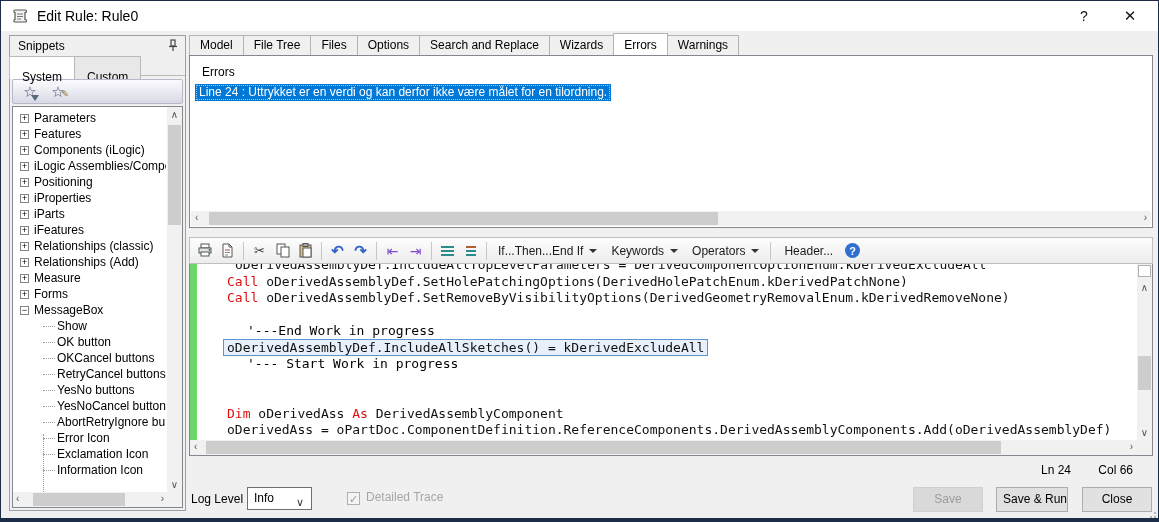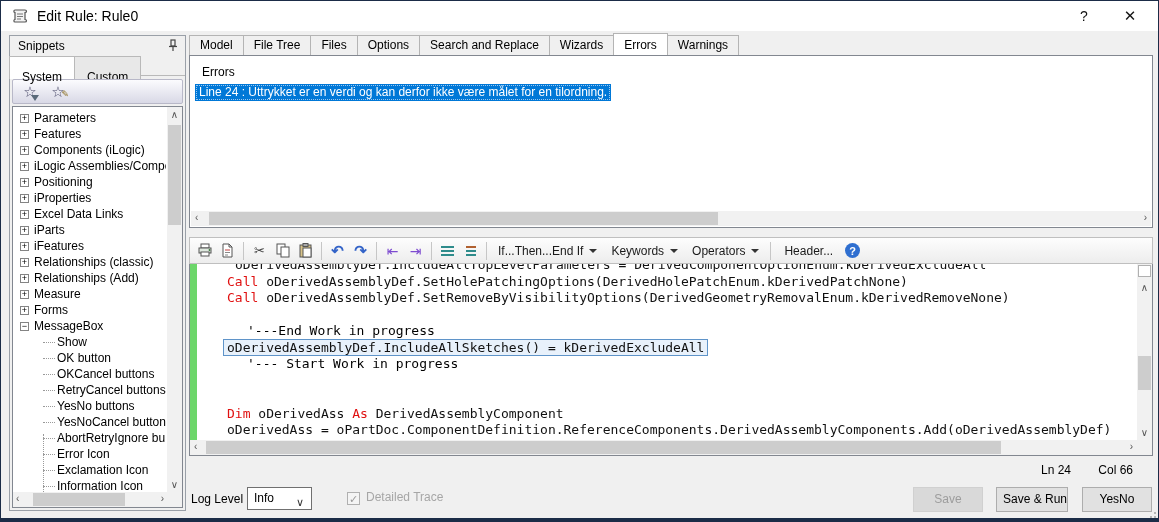--- a/index.html
+++ b/index.html
@@ -187,21 +187,20 @@
     </div>
     <div class="treebox">
       <div class="tree-guide"></div>
       <div class="treerows" id="treerows">
           <div class="tree-row lvl0"><span class="expbox">+</span><span>Parameters</span></div>
           <div class="tree-row lvl0"><span class="expbox">+</span><span>Features</span></div>
           <div class="tree-row lvl0"><span class="expbox">+</span><span>Components (iLogic)</span></div>
           <div class="tree-row lvl0"><span class="expbox">+</span><span>iLogic Assemblies/Compo</span></div>
           <div class="tree-row lvl0"><span class="expbox">+</span><span>Positioning</span></div>
           <div class="tree-row lvl0"><span class="expbox">+</span><span>iProperties</span></div>
-          <div class="tree-row lvl0"><span class="expbox">+</span><span>Excel Data Links</span></div>
           <div class="tree-row lvl0"><span class="expbox">+</span><span>iParts</span></div>
           <div class="tree-row lvl0"><span class="expbox">+</span><span>iFeatures</span></div>
           <div class="tree-row lvl0"><span class="expbox">+</span><span>Relationships (classic)</span></div>
           <div class="tree-row lvl0"><span class="expbox">+</span><span>Relationships (Add)</span></div>
           <div class="tree-row lvl0"><span class="expbox">+</span><span>Measure</span></div>
           <div class="tree-row lvl0"><span class="expbox">+</span><span>Forms</span></div>
           <div class="tree-row lvl0"><span class="expbox">−</span><span>MessageBox</span></div>
           <div class="tree-row lvl1"><span>Show</span></div>
           <div class="tree-row lvl1"><span>OK button</span></div>
           <div class="tree-row lvl1"><span>OKCancel buttons</span></div>
@@ -339,21 +338,21 @@
     <span class="loglabel">Log Level</span>
     <span class="logselect">
       <span>Info</span>
       <span class="chev">∨</span>
     </span>
     <span class="trace">
       <span class="cb">✓</span><span>Detailed Trace</span>
     </span>
     <span class="btn disabled btn-save" id="btn-save">Save</span>
     <span class="btn enabled btn-saverun" id="btn-saverun">Save &amp; Run</span>
-    <span class="btn enabled btn-close" id="btn-close">YesNo</span>
+    <span class="btn enabled btn-close" id="btn-close">Close</span>
   </div>
 
   <div class="resize-grip">
     <i style="right:0;bottom:0"></i>
       <i style="right:4px;bottom:0"></i>
       <i style="right:0;bottom:4px"></i>
   </div>
 </div>
 
 </body></html>

